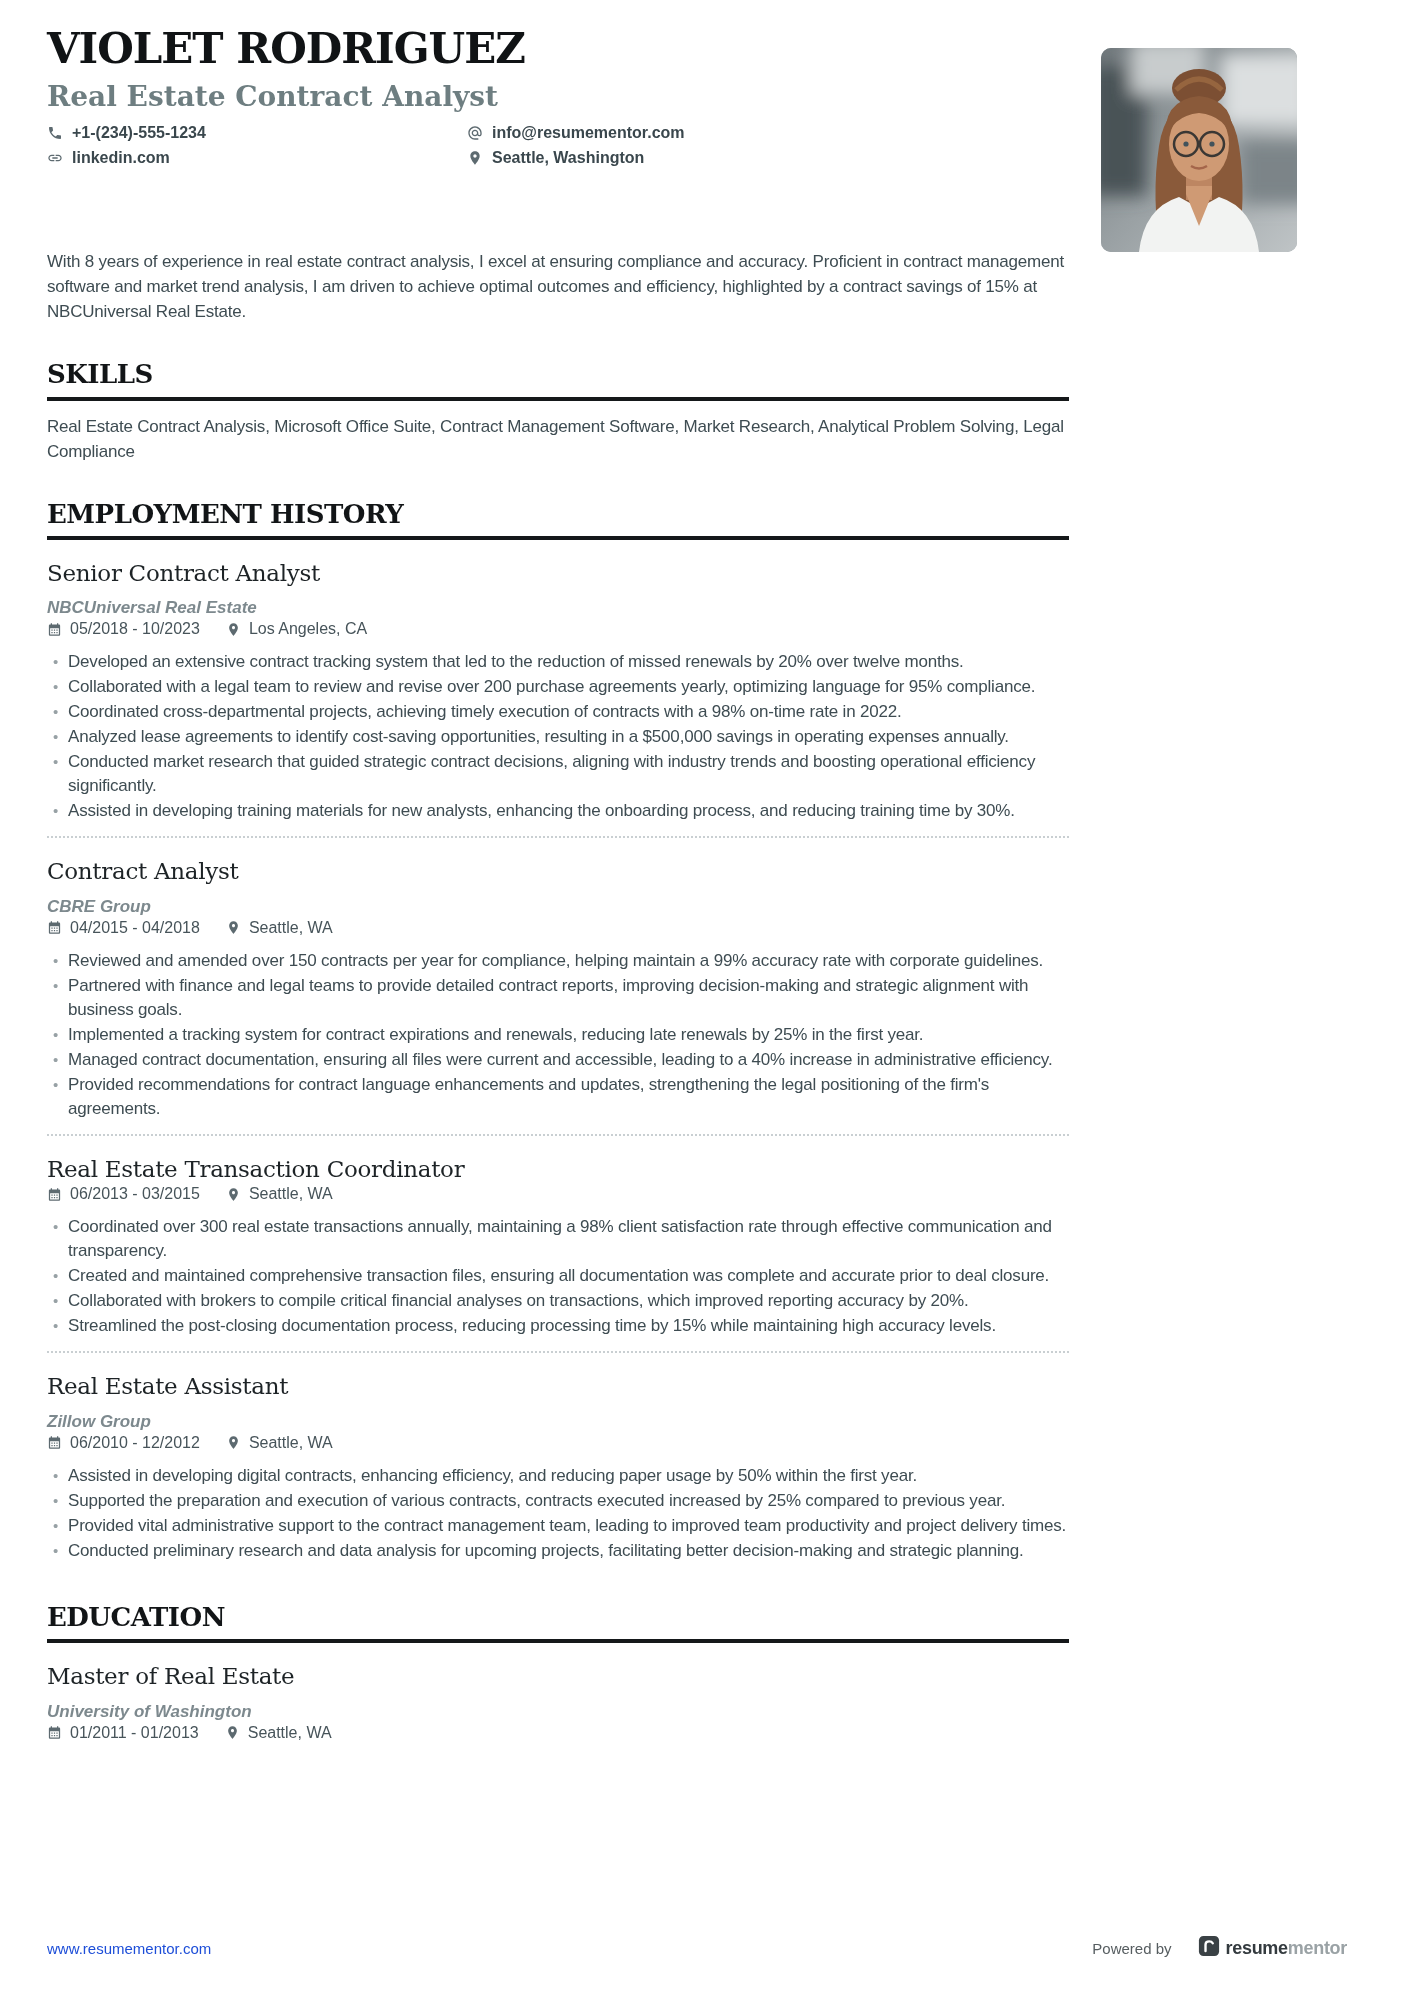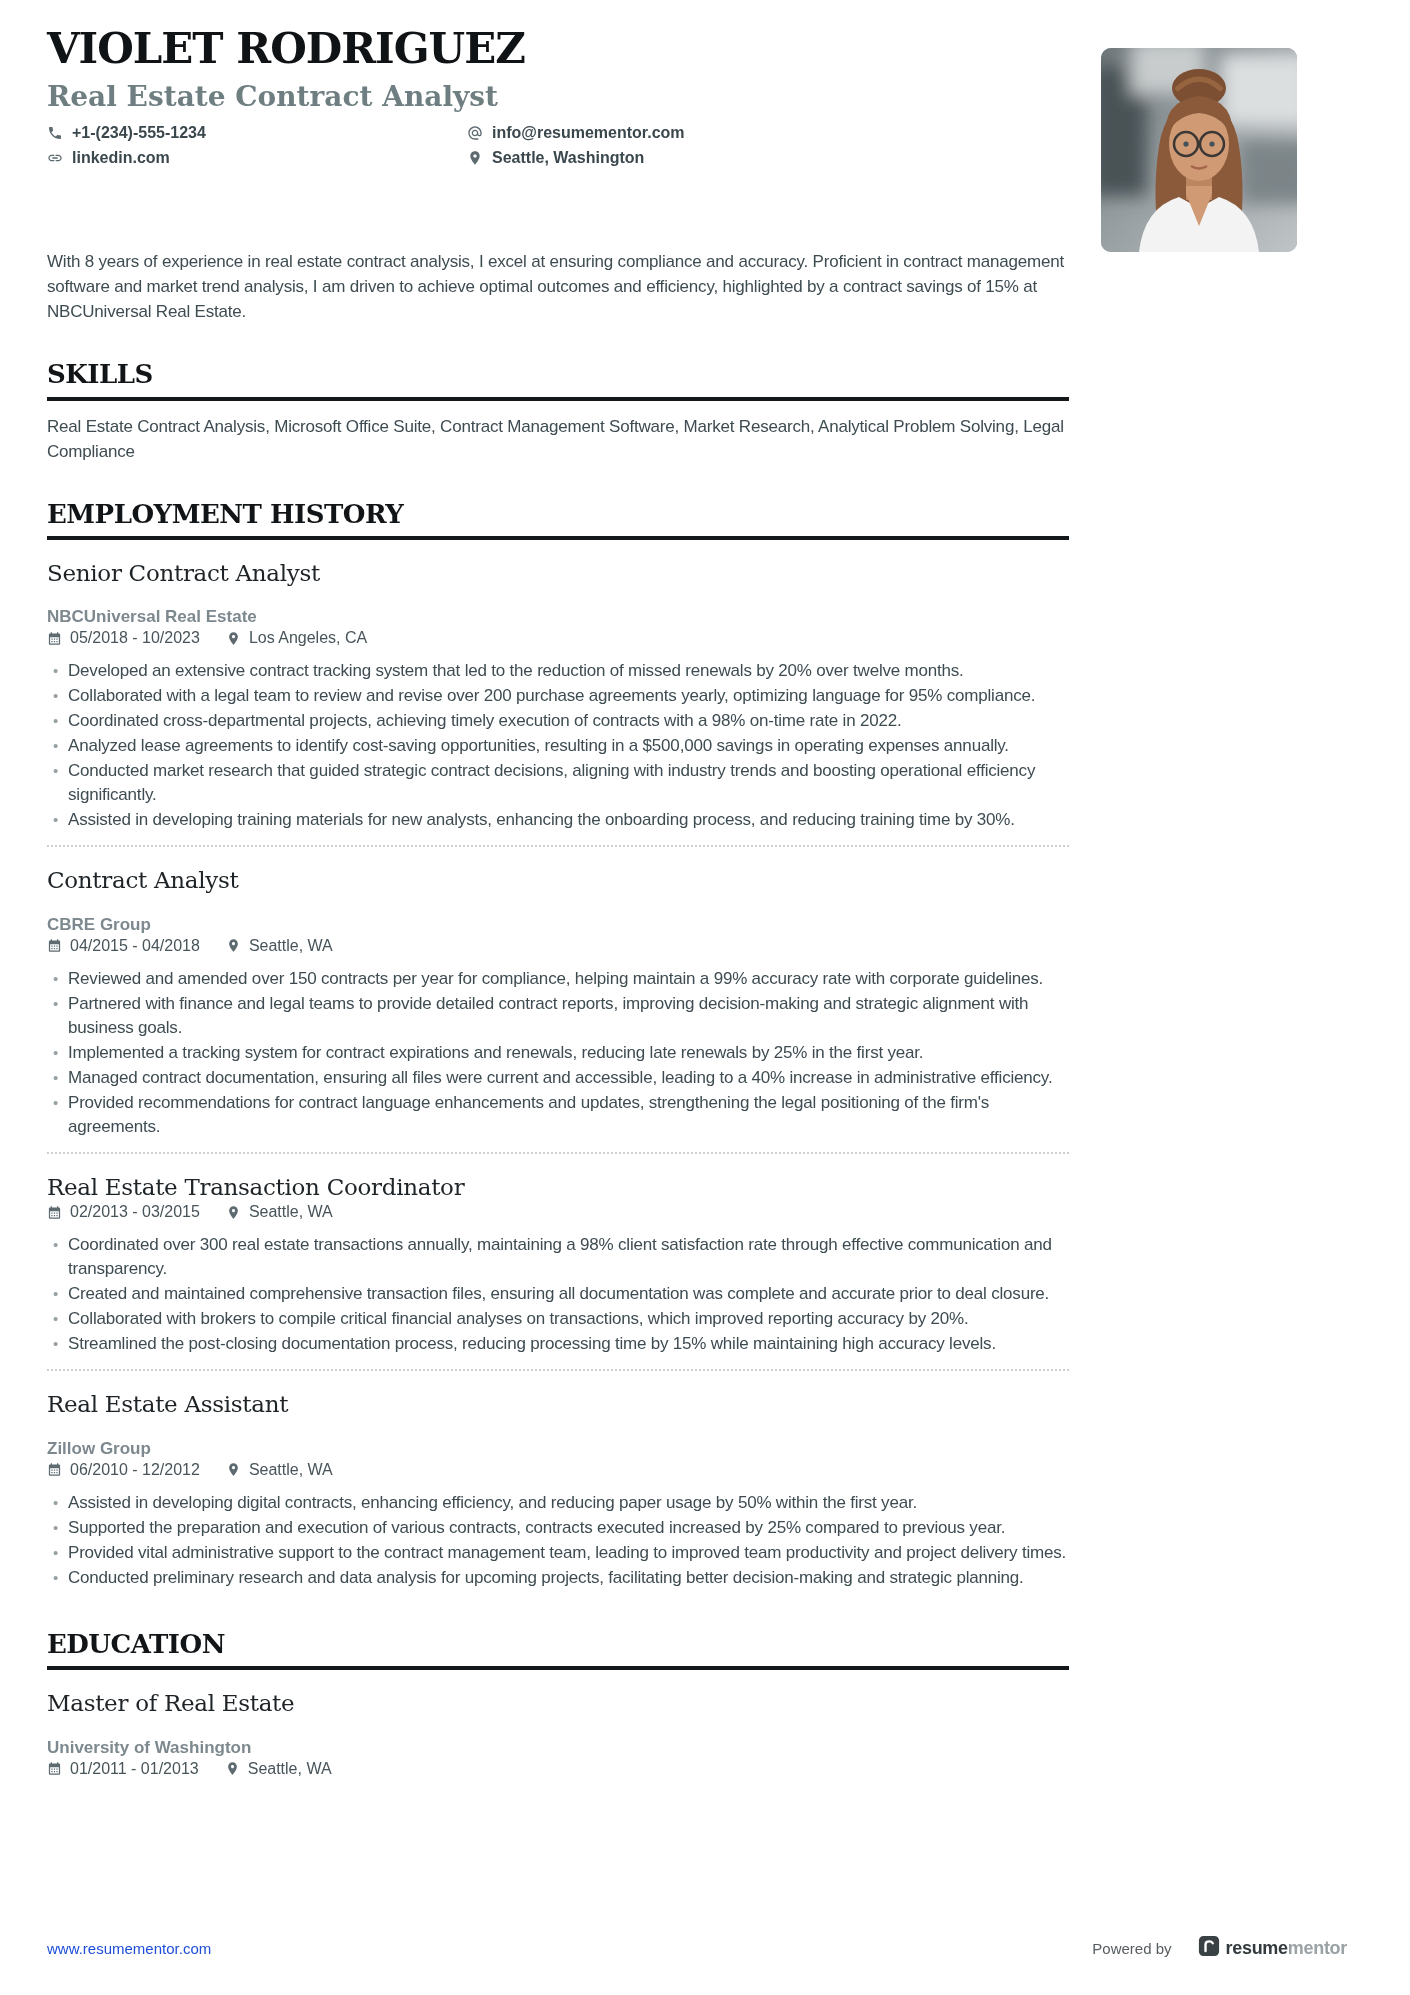--- a/index.html
+++ b/index.html
@@ -48,21 +48,21 @@
     margin:13px 0 0 0;font-size:17px;line-height:25px;color:#3e4c52;
     letter-spacing:-0.2px;
   }
 
   
   .job{margin-top:20px;}
   .job-title{
     font-family:"DejaVu Serif",serif;font-weight:500;font-size:23px;
     color:#1d2326;line-height:1.2;letter-spacing:-0.3px;
   }
-  .company{margin-top:20px;font-size:17px;font-weight:700;color:#7d898e;}
+  .company{margin-top:11px;font-size:17px;font-weight:700;color:#7d898e;font-style:italic;}
   .meta{margin-top:2px;display:flex;gap:26px;font-size:16px;color:#47545a;}
   .meta-item{display:flex;align-items:center;gap:8px;}
   .micon{display:inline-flex;color:#5d6a70;}
   .micon svg{width:15px;height:15px;fill:currentColor;}
   ul.bullets{margin:12px 0 0 0;padding:0;list-style:none;}
   ul.bullets li{
     position:relative;padding-left:21px;margin:0 0 1px 0;
     font-size:17px;line-height:24px;color:#3e4c52;letter-spacing:-0.2px;
   }
   ul.bullets li::before{
@@ -244,21 +244,21 @@
 
   <div class="job">
     <div class="job-title">Real Estate Transaction Coordinator</div>
     <div class="meta">
       <span class="meta-item">
         <span class="micon">
                   <svg viewBox="0 0 24 24">
                     <path d="M19 4h-1V2h-2v2H8V2H6v2H5c-1.1 0-2 .9-2 2v14c0 1.1.9 2 2 2h14c1.1 0 2-.9 2-2V6c0-1.1-.9-2-2-2zm0 16H5V10h14v10zM9 14H7v-2h2v2zm4 0h-2v-2h2v2zm4 0h-2v-2h2v2zm-8 4H7v-2h2v2zm4 0h-2v-2h2v2zm4 0h-2v-2h2v2z"></path>
                   </svg>
                 </span>
-        <span>02/2013 - 03/2015</span>
+        <span>06/2013 - 03/2015</span>
       </span>
       <span class="meta-item">
         <span class="micon">
                   <svg viewBox="0 0 24 24">
                     <path d="M12 2C8.13 2 5 5.13 5 9c0 5.25 7 13 7 13s7-7.75 7-13c0-3.87-3.13-7-7-7zm0 9.5c-1.38 0-2.5-1.12-2.5-2.5s1.12-2.5 2.5-2.5 2.5 1.12 2.5 2.5-1.12 2.5-2.5 2.5z"></path>
                   </svg>
                 </span>
         <span>Seattle, WA</span>
       </span>
     </div>

